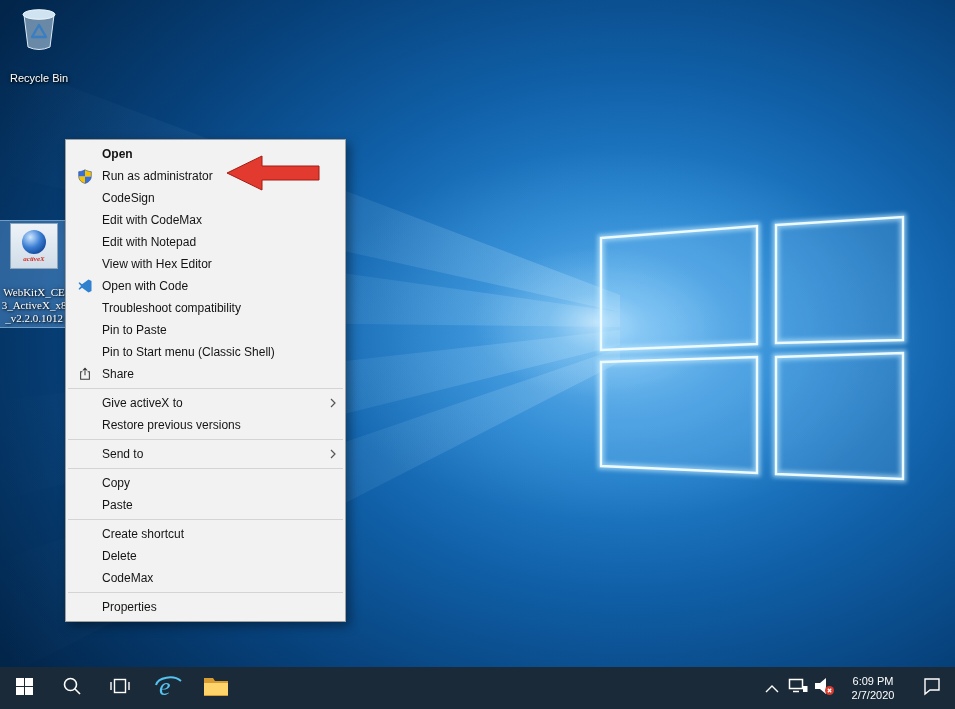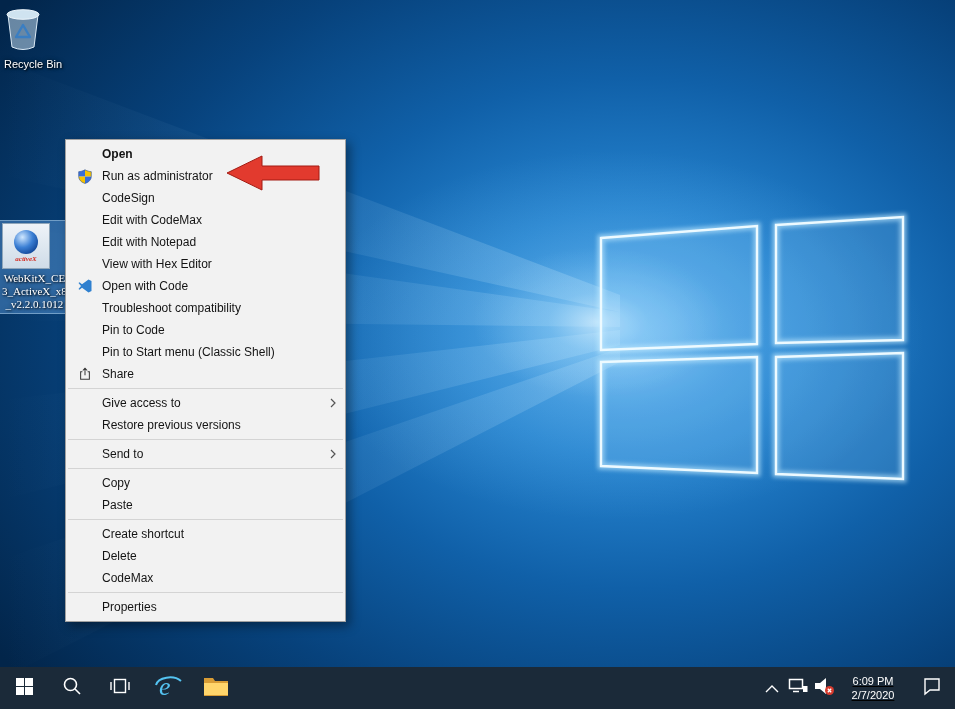--- a/index.html
+++ b/index.html
@@ -3,21 +3,21 @@
 <meta charset="utf-8">
 <style>
   * { margin:0; padding:0; box-sizing:border-box; }
   html,body { width:955px; height:709px; overflow:hidden; }
   body { font-family:"Liberation Sans","DejaVu Sans",sans-serif; position:relative; background:#02254a; }
 
   #desktop { position:absolute; inset:0; }
   #wallpaper { position:absolute; left:0; top:0; z-index:0; }
 
   
-  .desk-icon { position:absolute; display:flex; flex-direction:column; align-items:flex-start; gap:3px; text-align:center; z-index:5; padding:2px; }
+  .desk-icon { position:absolute; display:flex; flex-direction:column; align-items:center; gap:17px; text-align:center; z-index:5; padding:2px; }
   .di-label { font-size:11px; line-height:13px; color:#fff; text-shadow:1px 1px 2px rgba(0,0,0,.95), 0 0 4px rgba(0,0,0,.6); }
   .selected-tile { background:rgba(96,158,222,.45); outline:1px solid rgba(170,210,245,.65); }
 
   #icon-recycle { left:2px; top:5px; width:74px; }
   #icon-chrome  { left:2px; top:109px; width:72px; }
   #icon-webkitx { left:0px; top:221px; width:68px;font-family:Liberation Serif, serif; }
 
   .chrome-ball { width:40px; height:40px; border-radius:50%;
     background:conic-gradient(from -60deg, #e8453c 0 120deg, #ffce44 0 240deg, #3aa757 0 360deg);
     position:relative; box-shadow:0 1px 3px rgba(0,0,0,.5); }
@@ -42,21 +42,21 @@
   .menu-sep { height:1px; background:#d4d4d4; margin:3px 2px; }
   .bold { font-weight:bold; }
 
   
   #red-arrow { position:absolute; left:221px; top:152px; z-index:40; }
 
   
   #taskbar { position:absolute; left:0; bottom:0; width:955px; height:42px; background:#1b2a39;
     z-index:30; display:flex; align-items:center; }
   .tb-btn { width:48px; height:42px; display:flex; align-items:center; justify-content:center; }
-  #tb-right { margin-left:auto; display:flex; align-items:center; height:100%;text-decoration:underline; }
+  #tb-right { margin-left:auto; display:flex; align-items:center; height:100%; }
   .tray-btn { width:26px; height:42px; display:flex; align-items:center; justify-content:center; }
   #clock { width:72px; height:42px; display:flex; flex-direction:column; align-items:center; justify-content:center;
     color:#fff; font-size:11px; line-height:14px; }
   #action-center { width:46px; height:42px; display:flex; align-items:center; justify-content:center; }
 
   .ie-e { font-family:"Liberation Serif","DejaVu Serif",serif; }
 </style>
 </head>
 <body>
 
@@ -179,42 +179,42 @@
         </svg>
       </span>
       <span>Open with Code</span>
     </div>
 
     <div class="menu-item">
       <span>Troubleshoot compatibility</span>
     </div>
 
     <div class="menu-item">
-      <span>Pin to Code</span>
+      <span>Pin to Paste</span>
     </div>
 
     <div class="menu-item">
       <span>Pin to Start menu (Classic Shell)</span>
     </div>
 
     <div class="menu-item">
       <span class="mi-icon">
         <svg width="14" height="14" viewBox="0 0 16 16">
           <path d="M5,5.5 H3 V14 H13 V5.5 H11" fill="none" stroke="#3c3c3c" stroke-width="1.2"></path>
           <path d="M8,1.5 V9.5" stroke="#3c3c3c" stroke-width="1.2"></path>
           <path d="M5.5,4 L8,1.5 L10.5,4" fill="none" stroke="#3c3c3c" stroke-width="1.2"></path>
         </svg>
       </span>
       <span>Share</span>
     </div>
 
     <div class="menu-sep"></div>
 
     <div class="menu-item">
-      <span>Give access to</span>
+      <span>Give activeX to</span>
       <span class="mi-sub">
         <svg width="6" height="10" viewBox="0 0 6 10">
             <polyline points="1,1 5,5 1,9" fill="none" stroke="#555" stroke-width="1.2"></polyline>
           </svg>
       </span>
     </div>
 
 
     <div class="menu-item">
       <span>Restore previous versions</span>

